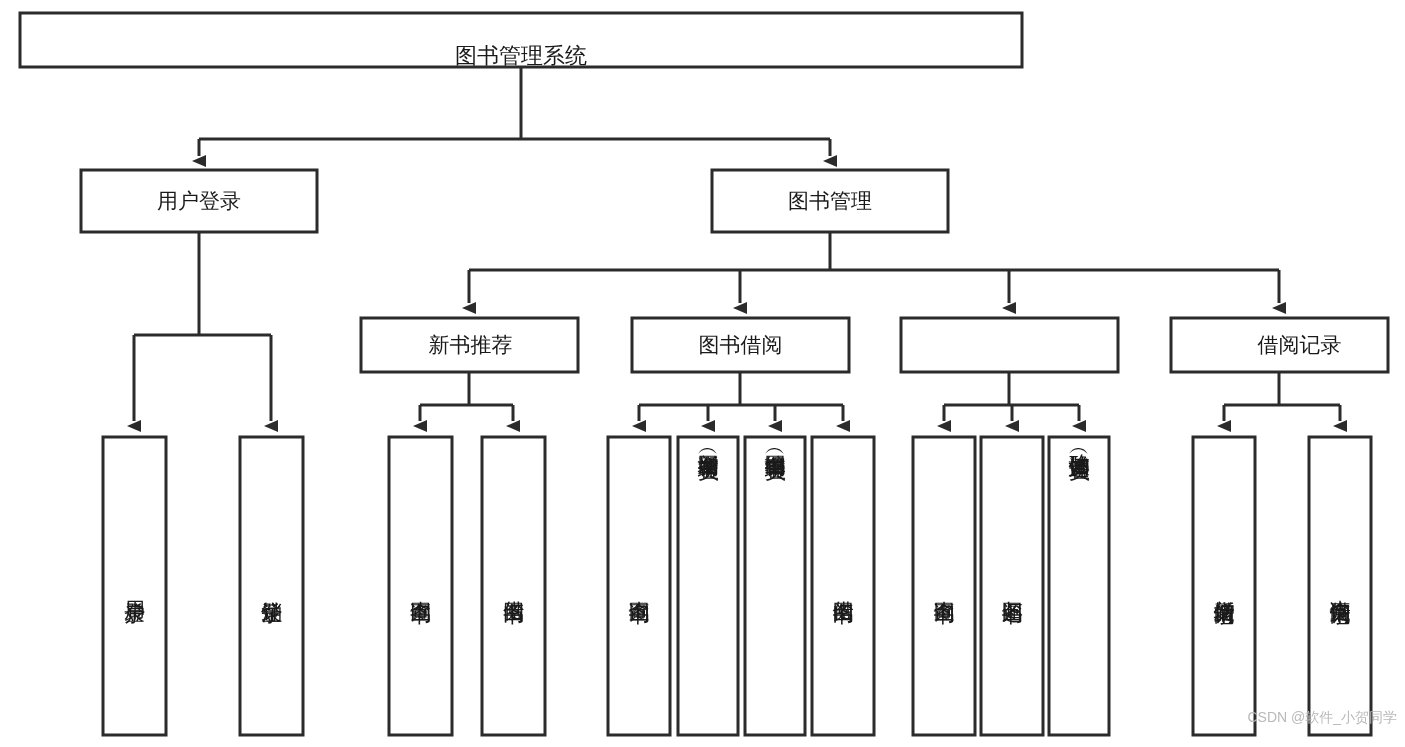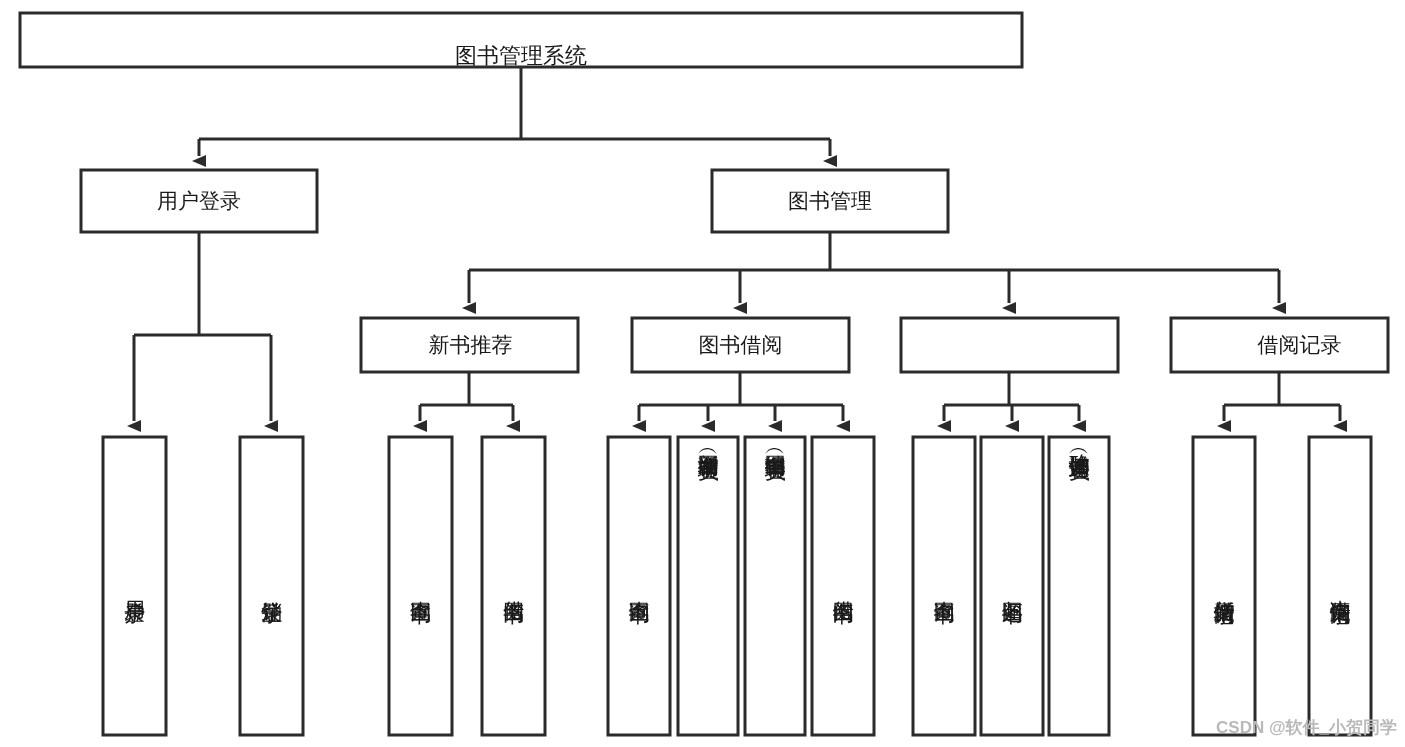--- a/index.html
+++ b/index.html
@@ -15,23 +15,23 @@
                justify-content:center;pointer-events:none;}
   .vlabel{writing-mode:vertical-rl;text-orientation:upright;
           font-family:"Liberation Sans","DejaVu Sans",sans-serif;
           font-size:21px;line-height:1.06;color:#1a1a1a;
           letter-spacing:1px;white-space:nowrap;}
   .hlabel-wrap{position:absolute;display:flex;align-items:center;
                justify-content:center;pointer-events:none;}
   .hlabel{font-family:"Liberation Sans","DejaVu Sans",sans-serif;
           font-size:21px;color:#1a1a1a;white-space:nowrap;}
   .hlabel.root{font-size:22px;margin-top:32px;}
-  #watermark{position:absolute;right:8px;bottom:8px;
+  #watermark{position:absolute;right:8px;bottom:20px;
              font-family:"Liberation Sans","DejaVu Sans",sans-serif;
-             font-size:17px;color:#b9b9b9;white-space:nowrap;font-weight:bold;}
+             font-size:14px;color:#b9b9b9;white-space:nowrap;}
 </style>
 </head>
 <body>
 
 <div id="diagram-root">
 
   <svg id="tree" viewBox="0 0 1405 747">
     <defs>
       <marker id="arrow" markerWidth="12" markerHeight="14" refX="1" refY="7" orient="auto" markerUnits="userSpaceOnUse">
         <path d="M0,0 L12,0 L6,14 Z" class="arrow-head"></path>

